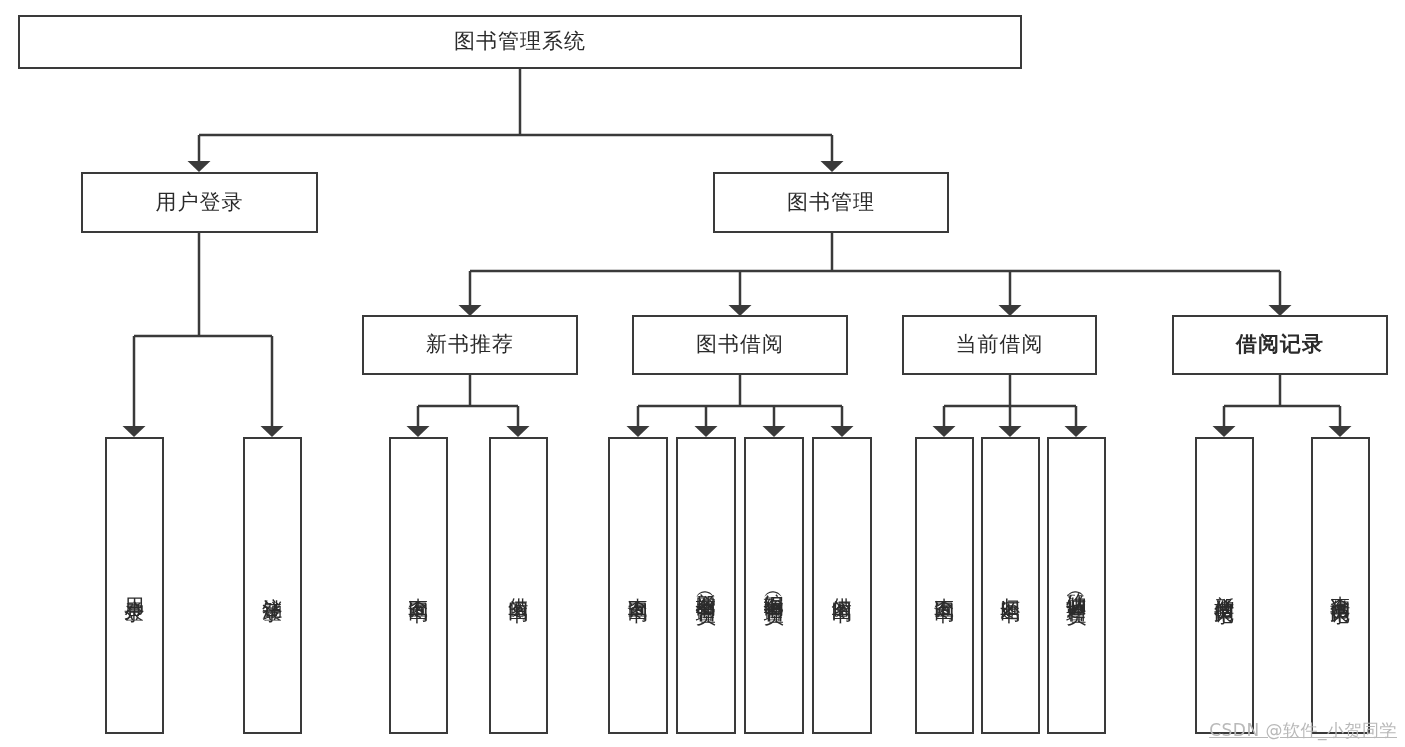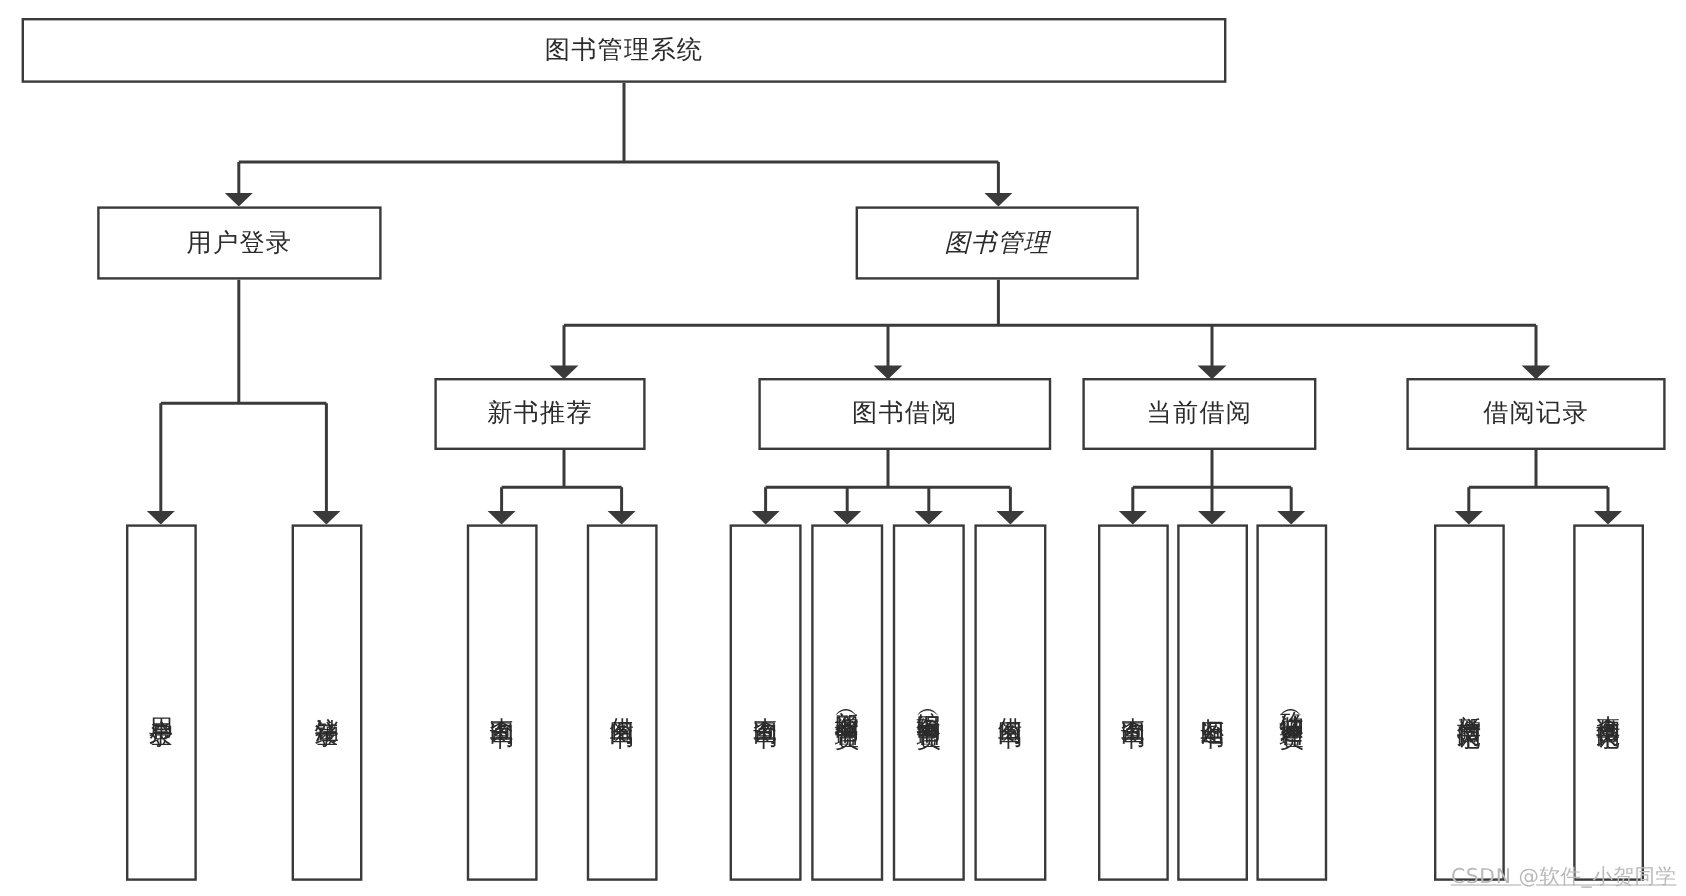--- a/index.html
+++ b/index.html
@@ -125,34 +125,34 @@
     </g>
   </svg>
 
   <div class="node node-h" style="left:18px; top:15px; width:1004px; height:54px;">
     <span>图书管理系统</span>
   </div>
 
   <div class="node node-h" style="left:81px; top:172px; width:237px; height:61px;">
     <span>用户登录</span>
   </div>
-  <div class="node node-h" style="left:713px; top:172px; width:236px; height:61px;font-style:italic;">
+  <div class="node node-h" style="left:713px; top:172px; width:236px; height:61px;">
     <span>图书管理</span>
   </div>
 
-  <div class="node node-h" style="left:362px; top:315px; width:176px; height:60px;justify-content:center;">
+  <div class="node node-h" style="left:362px; top:315px; width:216px; height:60px;justify-content:center;">
     <span>新书推荐</span>
   </div>
-  <div class="node node-h" style="left:632px; top:315px; width:244px; height:60px;">
+  <div class="node node-h" style="left:632px; top:315px; width:216px; height:60px;">
     <span>图书借阅</span>
   </div>
   <div class="node node-h" style="left:902px; top:315px; width:195px; height:60px;">
     <span>当前借阅</span>
   </div>
-  <div class="node node-h" style="left:1172px; top:315px; width:216px; height:60px;">
+  <div class="node node-h" style="left:1172px; top:315px; width:216px; height:60px;font-weight:bold;">
     <span>借阅记录</span>
   </div>
 
   <div class="node node-v" style="left:105px; top:437px; width:59px; height:297px;">
     <span class="vtext">用户登录</span>
   </div>
   <div class="node node-v" style="left:243px; top:437px; width:59px; height:297px;">
     <span class="vtext">注销登录</span>
   </div>
 

